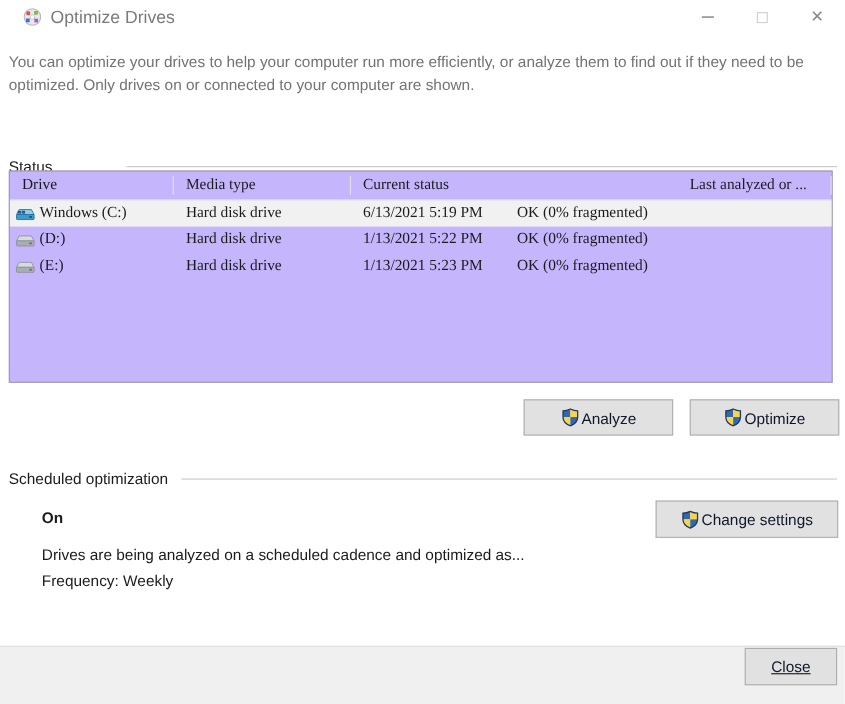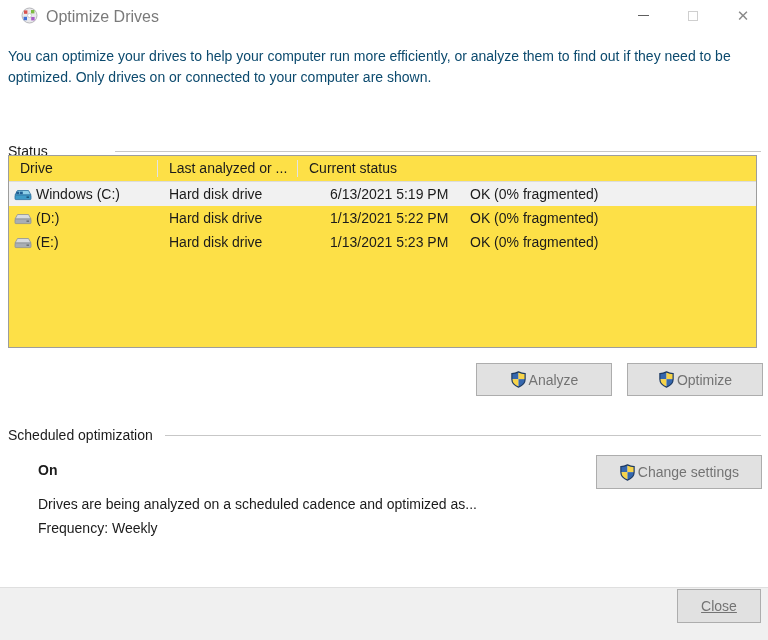--- a/index.html
+++ b/index.html
@@ -11,43 +11,43 @@
   
   .titlebar{position:absolute;top:0;left:0;right:0;height:32px;background:#ffffff;}
   .app-icon{position:absolute;left:21px;top:7px;width:17px;height:17px;}
   .title-text{position:absolute;left:46px;top:8px;font-size:16px;color:#7a7a7a;white-space:nowrap;}
   .win-controls{position:absolute;right:0;top:0;display:flex;height:31px;}
   .ctrl{width:50px;height:31px;display:flex;align-items:center;justify-content:center;cursor:default;}
   .min-glyph{width:11px;height:1px;background:#5f5f5f;}
   .max-glyph{width:10px;height:10px;border:1px solid #cfcfcf;box-sizing:border-box;}
   .close-glyph{font-size:15px;color:#8a8a8a;line-height:1;}
   
-  .description{position:absolute;left:8px;top:46px;width:746px;line-height:21px;color:#0c4a6e;}
+  .description{position:absolute;left:8px;top:46px;width:746px;line-height:21px;color:#737373;}
   
   .section-head{position:absolute;left:8px;right:7px;display:flex;align-items:center;}
   #status-head{top:118px;margin-top:25px;}
   #sched-head{top:427px;}
   #status-head .section-label{min-width:95px;}
   .section-line{flex:1;height:1px;background:#c7c7c7;margin-left:12px;}
   
   .drive-table{position:absolute;left:8px;top:155px;width:749px;height:193px;
-    border:1px solid #9d9d9d;background:#fde047;box-sizing:border-box;}
+    border:1px solid #9d9d9d;background:#c4b5fd;box-sizing:border-box;font-family:Liberation Serif, serif;}
   .thead{display:flex;height:25px;border-bottom:1px solid #dcdcdc;align-items:center;}
   .hcell{box-sizing:border-box;padding-left:11px;height:17px;line-height:17px;
     border-right:1px solid #e3e3e3;white-space:nowrap;overflow:hidden;}
   .hc1{width:149px;}.hc2{width:161px;}.hc3{width:140px;}
   .hc4{flex:1;border-right:none;}
   .trow{display:flex;height:24px;align-items:center;}
   .trow.selected{background:#f1f1f1;}
   .cell{box-sizing:border-box;padding-left:11px;white-space:nowrap;overflow:hidden;}
   .c1{width:149px;display:flex;align-items:center;gap:4px;padding-left:5px;}
   .c2{width:161px;}.c3{width:140px;}.c4{flex:1;}
   .dicon{width:18px;height:16px;flex:none;display:flex;align-items:center;}
   
-  .btn{height:33px;background:#e1e1e1;border:1px solid #adadad;font:inherit;color:#737373;
+  .btn{height:33px;background:#e1e1e1;border:1px solid #adadad;font:inherit;color:#0f172a;
     display:flex;align-items:center;justify-content:center;gap:2px;padding:0 22px;
     box-sizing:border-box;cursor:default;}
   .action-row{position:absolute;top:363px;right:5px;display:flex;gap:15px;}
   .action-row .btn{min-width:136px;}
   #change-settings{position:absolute;top:455px;right:6px;min-width:164px;height:34px;}
   .shield{width:17px;height:17px;flex:none;}
   
   #on-label{position:absolute;left:38px;top:462px;font-weight:bold;}
   #sched-desc{position:absolute;left:38px;top:496px;}
   #frequency{position:absolute;left:38px;top:520px;}
@@ -119,22 +119,23 @@
 <div class="description">You can optimize your drives to help your computer run more efficiently, or analyze them to find out if they need to be optimized. Only drives on or connected to your computer are shown.</div>
 
 <div class="section-head" id="status-head">
   <span class="section-label">Status</span>
   <span class="section-line"></span>
 </div>
 
 <div class="drive-table">
   <div class="thead">
     <div class="hcell hc1">Drive</div>
+    <div class="hcell hc2">Media type</div>
+    <div class="hcell hc4">Current status</div>
     <div class="hcell hc3">Last analyzed or ...</div>
-    <div class="hcell hc4">Current status</div>
   </div>
   <div id="table-body">
       <div class="trow selected">
     <div class="cell c1">
       <span class="dicon win">
         <svg width="18" height="16" viewBox="0 0 18 14">
               <use href="#win-drive-def"></use>
             </svg>
       </span>
 

